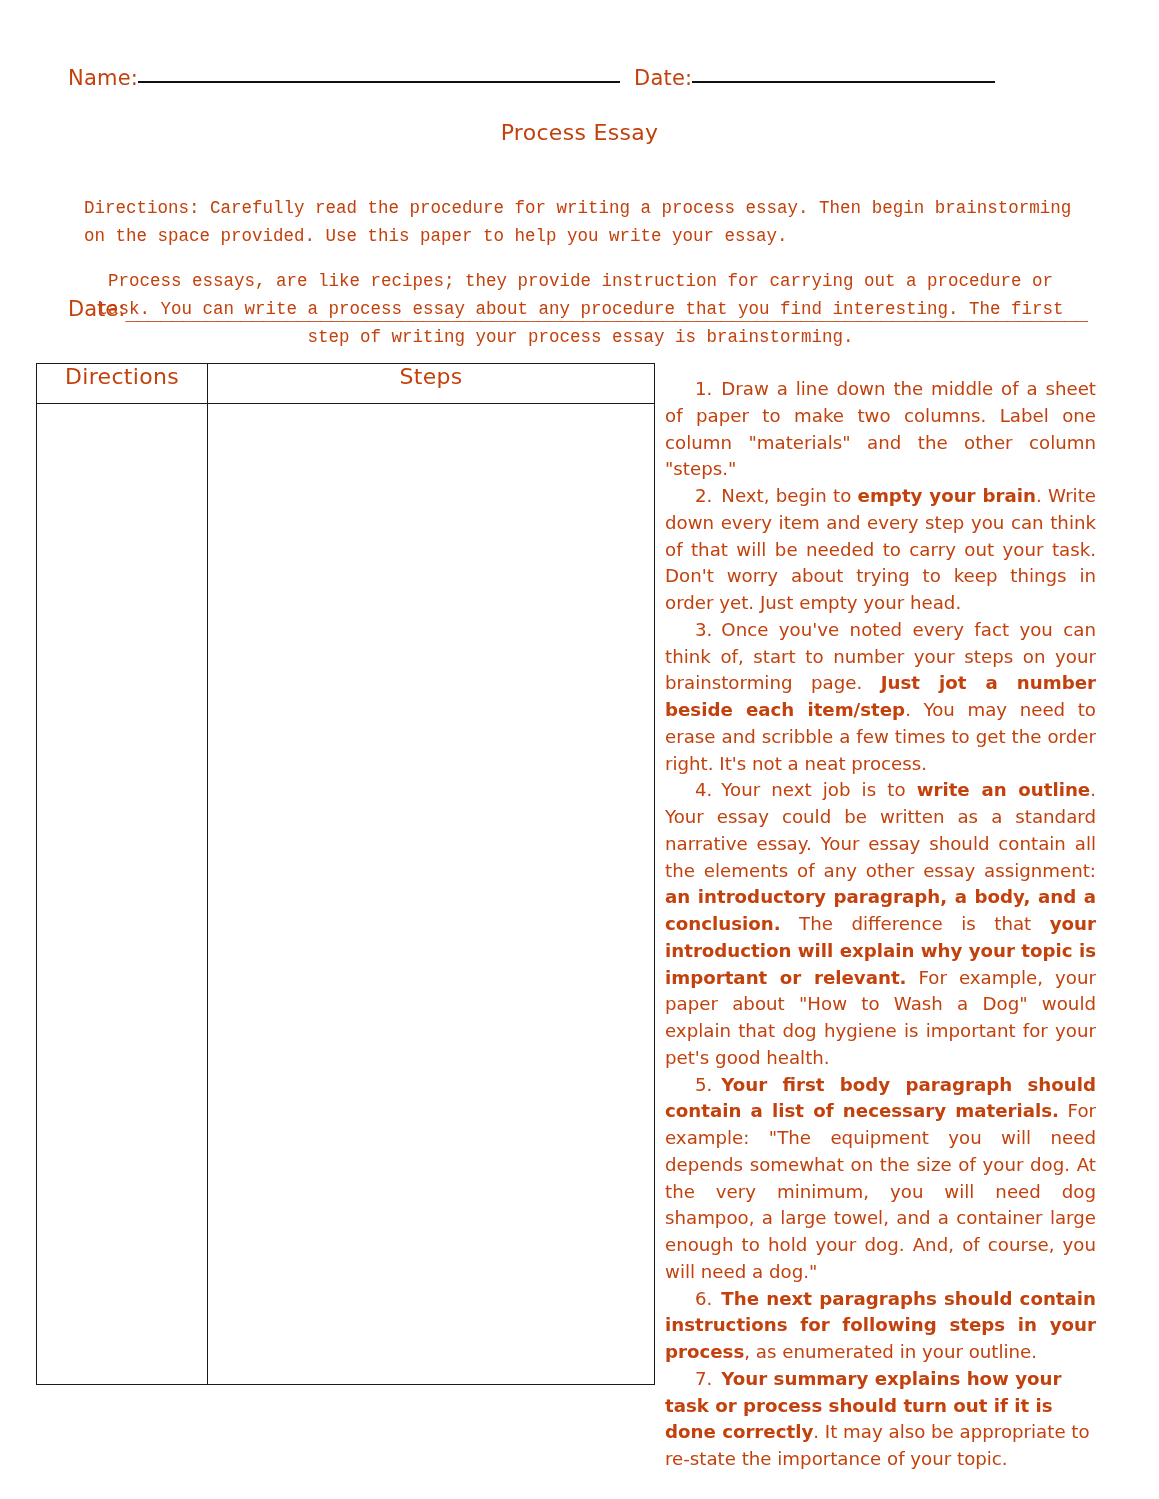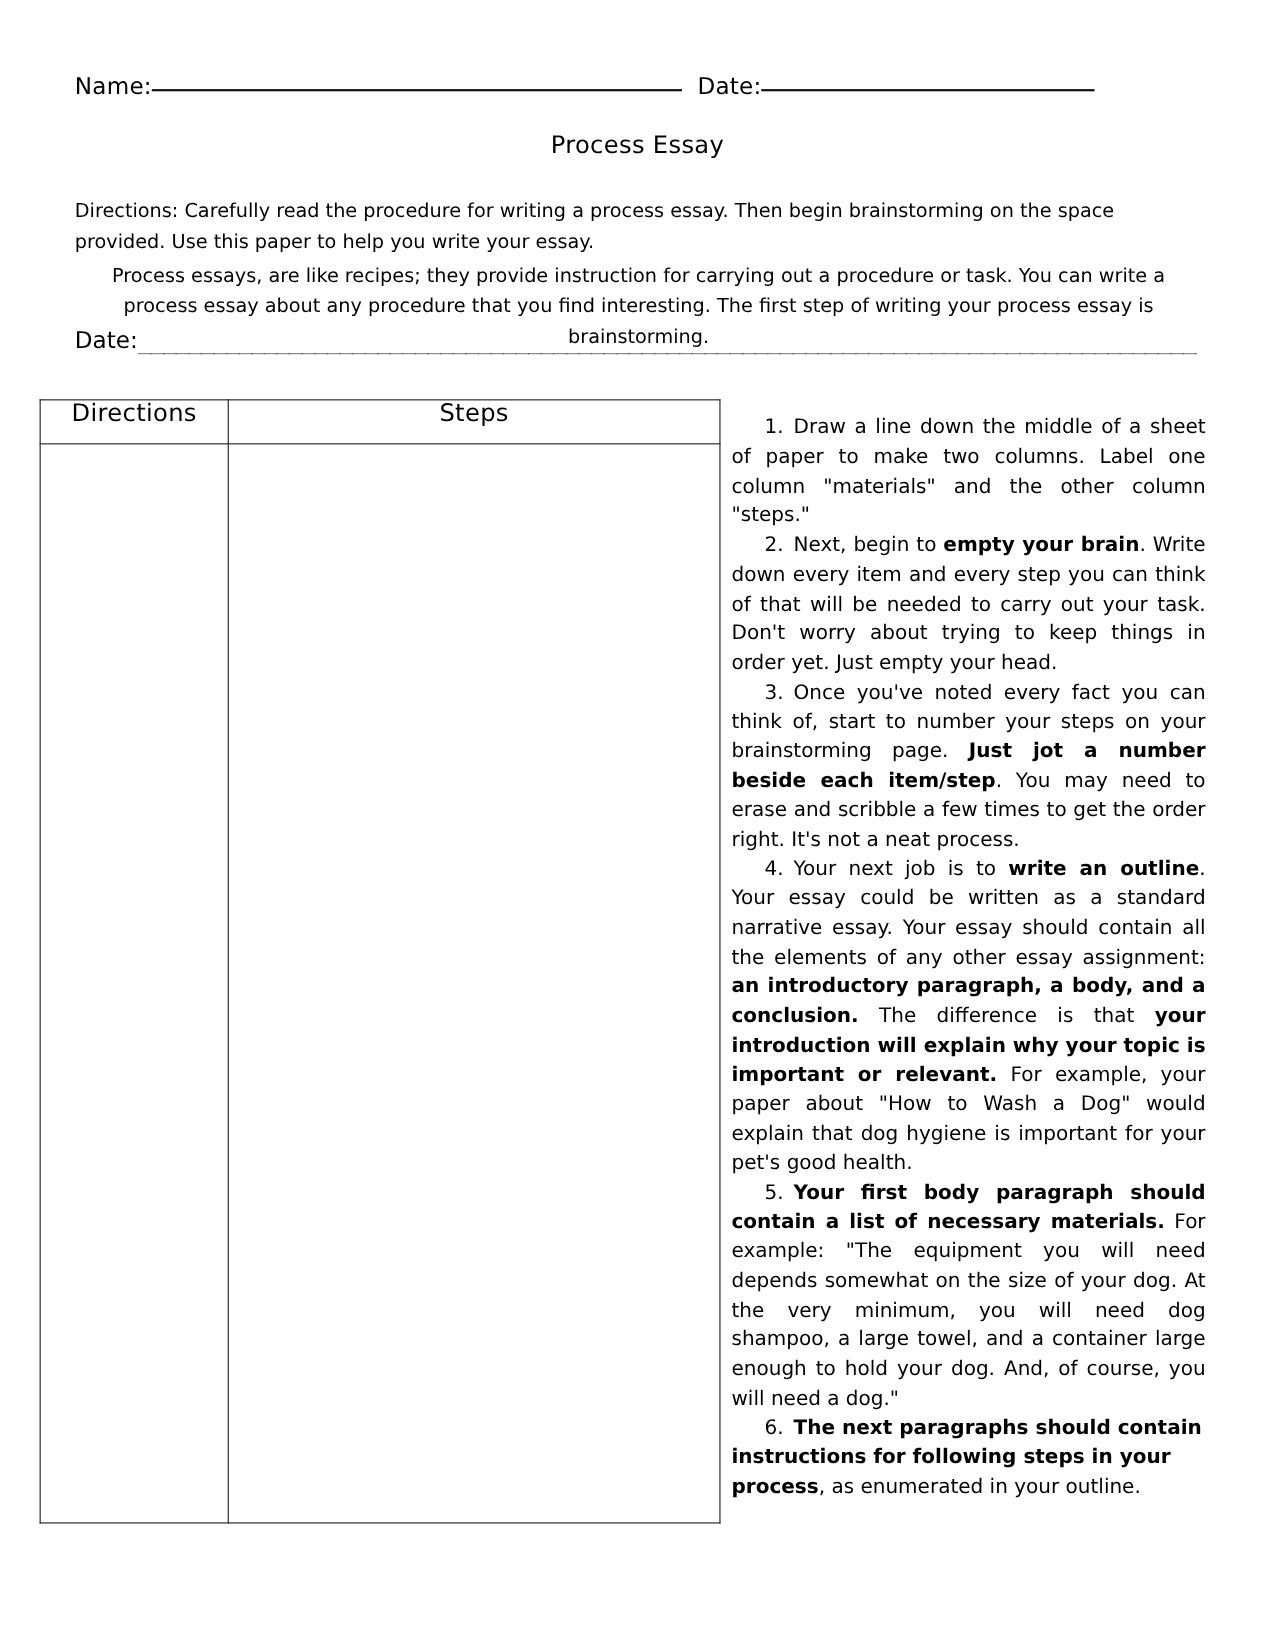--- a/index.html
+++ b/index.html
@@ -7,21 +7,21 @@
     margin: 0;
     padding: 0;
     background: #ffffff;
   }
   .page {
     position: relative;
     width: 1159px;
     height: 1499px;
     background: #ffffff;
     font-family: "DejaVu Sans", "Liberation Sans", sans-serif;
-    color: #000000;
+    color: #c2410c;
     overflow: hidden;
     box-sizing: border-box;
   }
 
   
   .namedate-row {
     position: absolute;
     left: 68px;
     top: 66px;
     width: 1010px;
@@ -54,21 +54,21 @@
 
   
   .directions {
     position: absolute;
     left: 68px;
     top: 178px;
     width: 1025px;
     font-size: 17.5px;
     line-height: 1.62;
   }
-  .directions p { margin: 0; }
+  .directions p { margin: 16px; font-family: Liberation Mono, monospace; }
   .dir-p1 { text-align: left; }
   .dir-p2 {
     text-align: center;
     margin-top: 2px !important;
     padding: 0 8px;
   }
 
   
   .topic-row {
     position: absolute;
@@ -194,16 +194,17 @@
       </tbody>
     </table>
 
     <div class="instructions" id="instructions-list">
         <p><span class="num">1.</span><span>Draw a line down the middle of a sheet of paper to make two columns. Label one column "materials" and the other column "steps."</span></p>
         <p><span class="num">2.</span><span>Next, begin to </span><b>empty your brain</b><span>. Write down every item and every step you can think of that will be needed to carry out your task. Don't worry about trying to keep things in order yet. Just empty your head.</span></p>
         <p><span class="num">3.</span><span>Once you've noted every fact you can think of, start to number your steps on your brainstorming page. </span><b>Just jot a number beside each item/step</b><span>. You may need to erase and scribble a few times to get the order right. It's not a neat process.</span></p>
         <p><span class="num">4.</span><span>Your next job is to </span><b>write an outline</b><span>. Your essay could be written as a standard narrative essay. Your essay should contain all the elements of any other essay assignment: </span><b>an introductory paragraph, a body, and a conclusion.</b><span> The difference is that </span><b>your introduction will explain why your topic is important or relevant.</b><span> For example, your paper about "How to Wash a Dog" would explain that dog hygiene is important for your pet's good health.</span></p>
         <p><span class="num">5.</span><b>Your first body paragraph should contain a list of necessary materials.</b><span> For example: "The equipment you will need depends somewhat on the size of your dog. At the very minimum, you will need dog shampoo, a large towel, and a container large enough to hold your dog. And, of course, you will need a dog."</span></p>
         <p><span class="num">6.</span><b>The next paragraphs should contain instructions for following steps in your process</b><span>, as enumerated in your outline.</span></p>
+        <p class="lastline-left"><span class="num">7.</span><b>Your summary explains how your task or process should turn out if it is done correctly</b><span>. It may also be appropriate to re-state the importance of your topic.</span></p>
       </div>
 
   </div>
 </div>
 
 </body></html>

